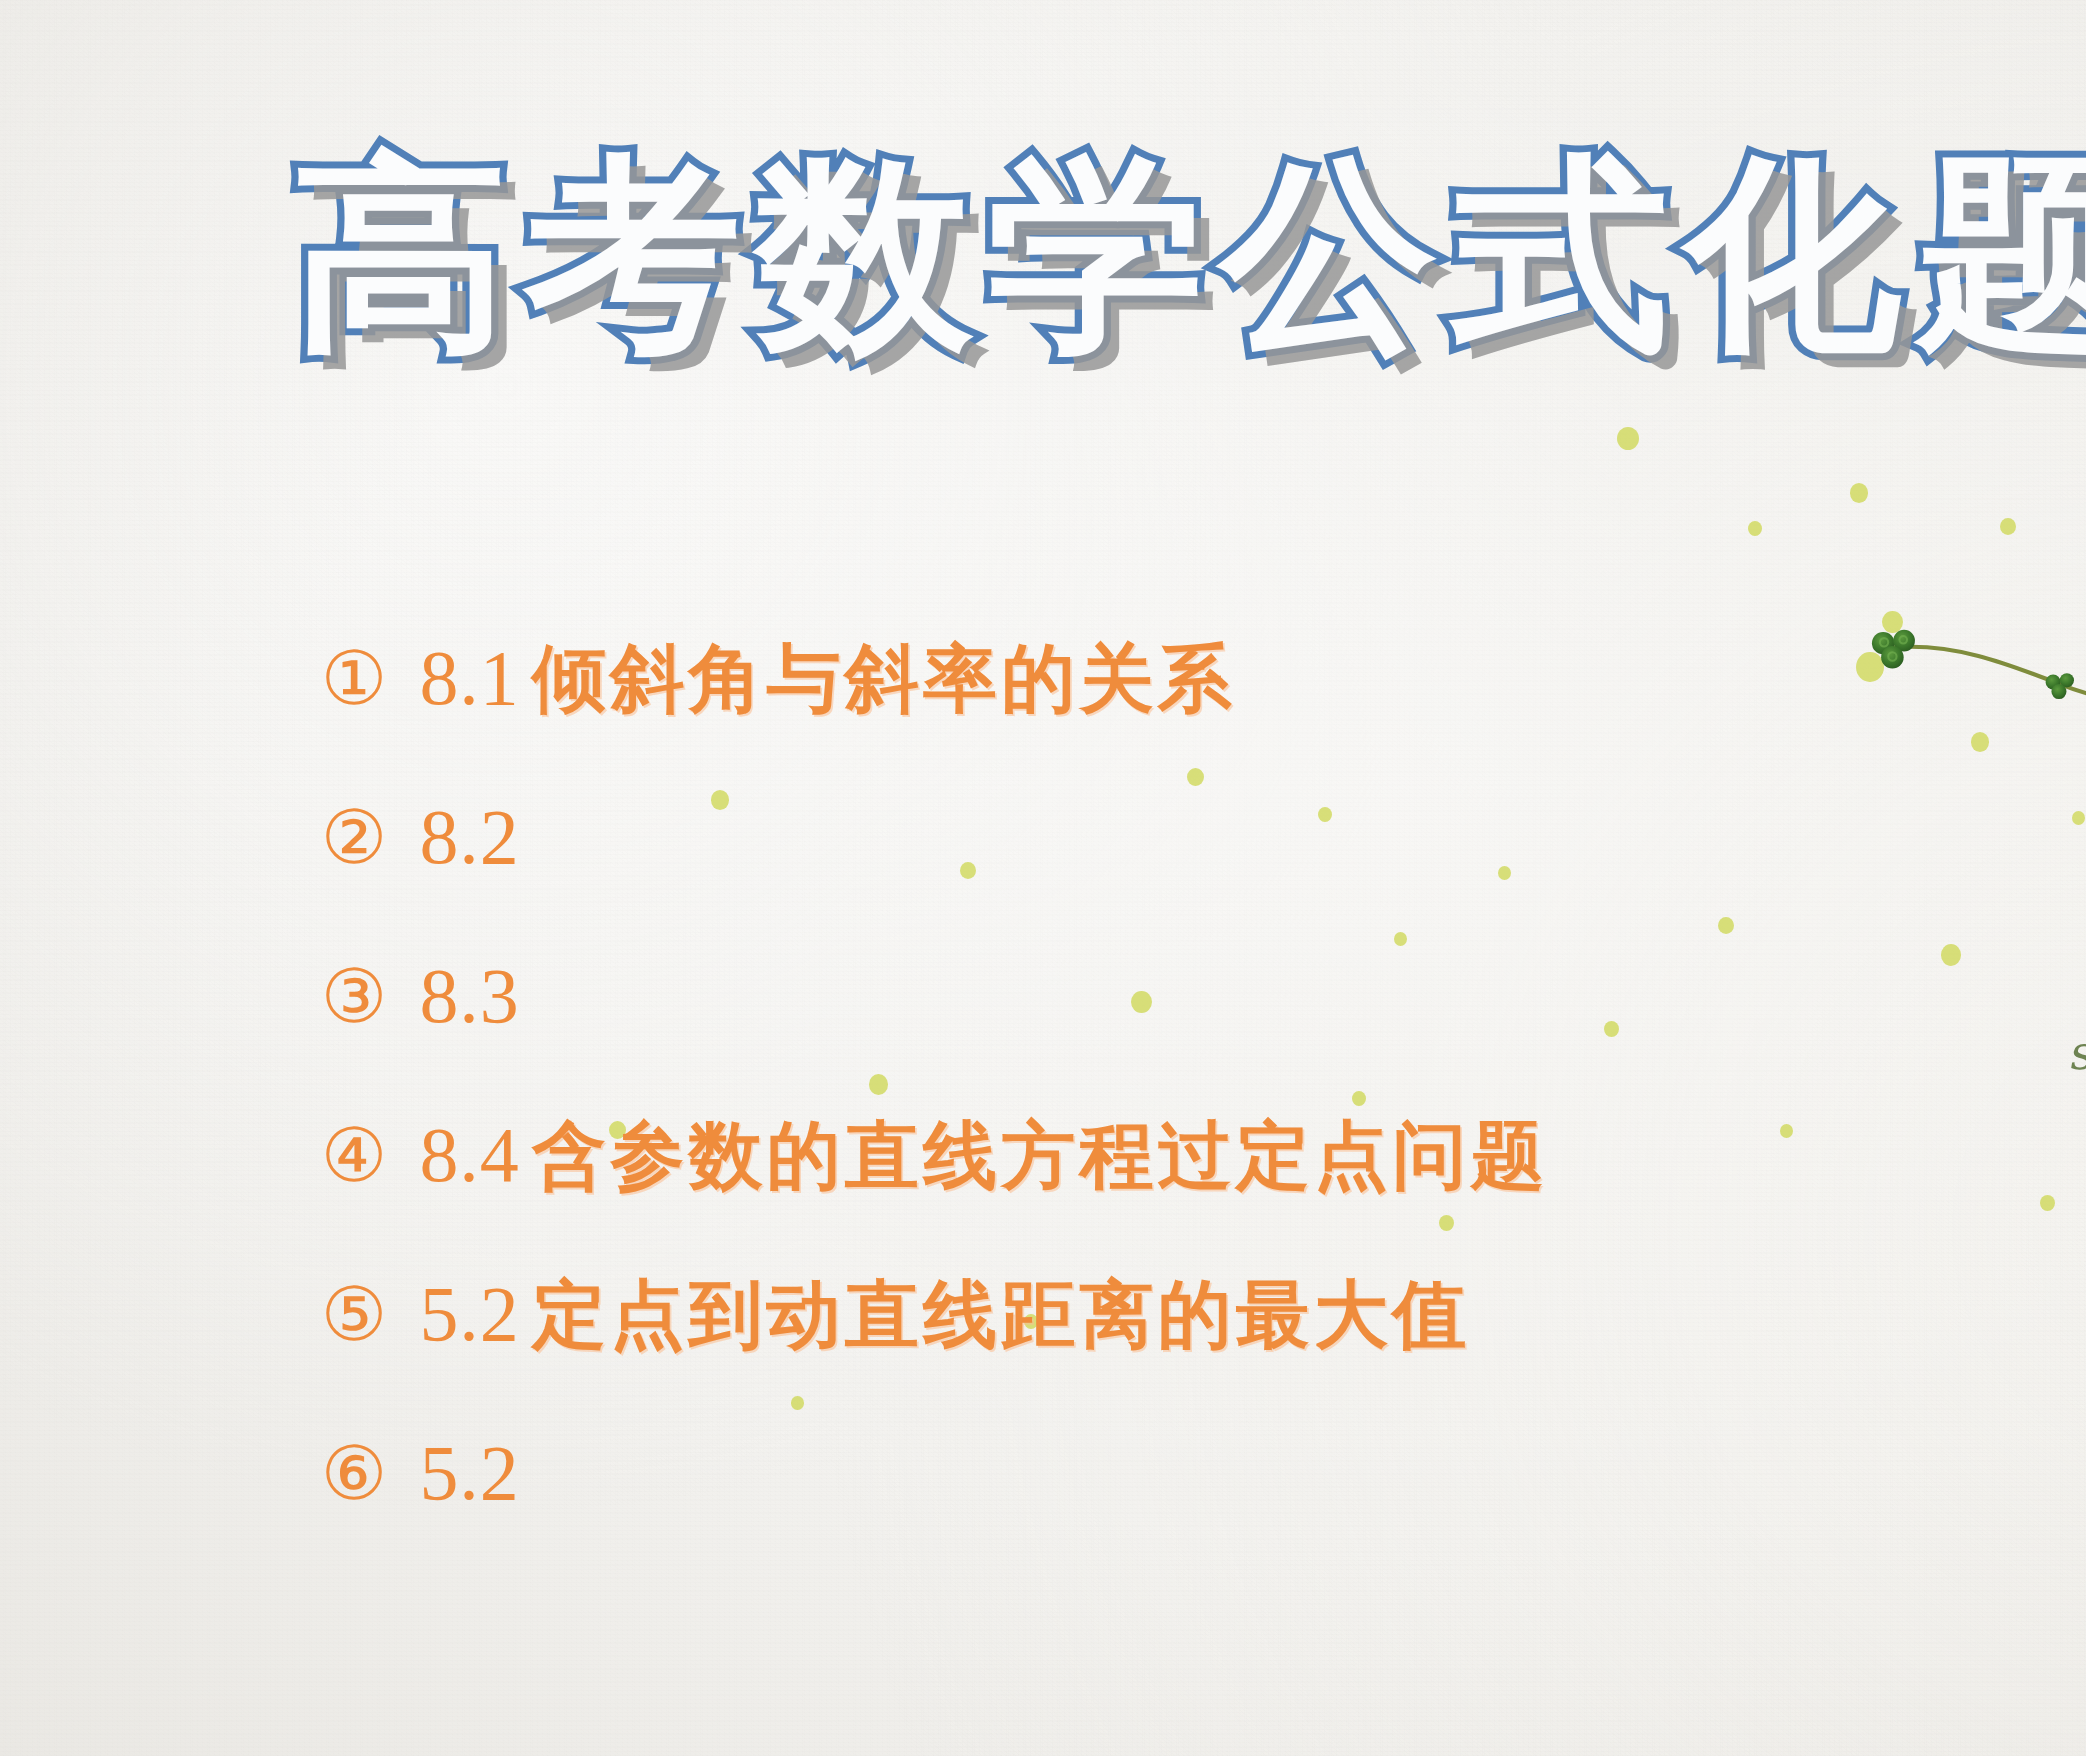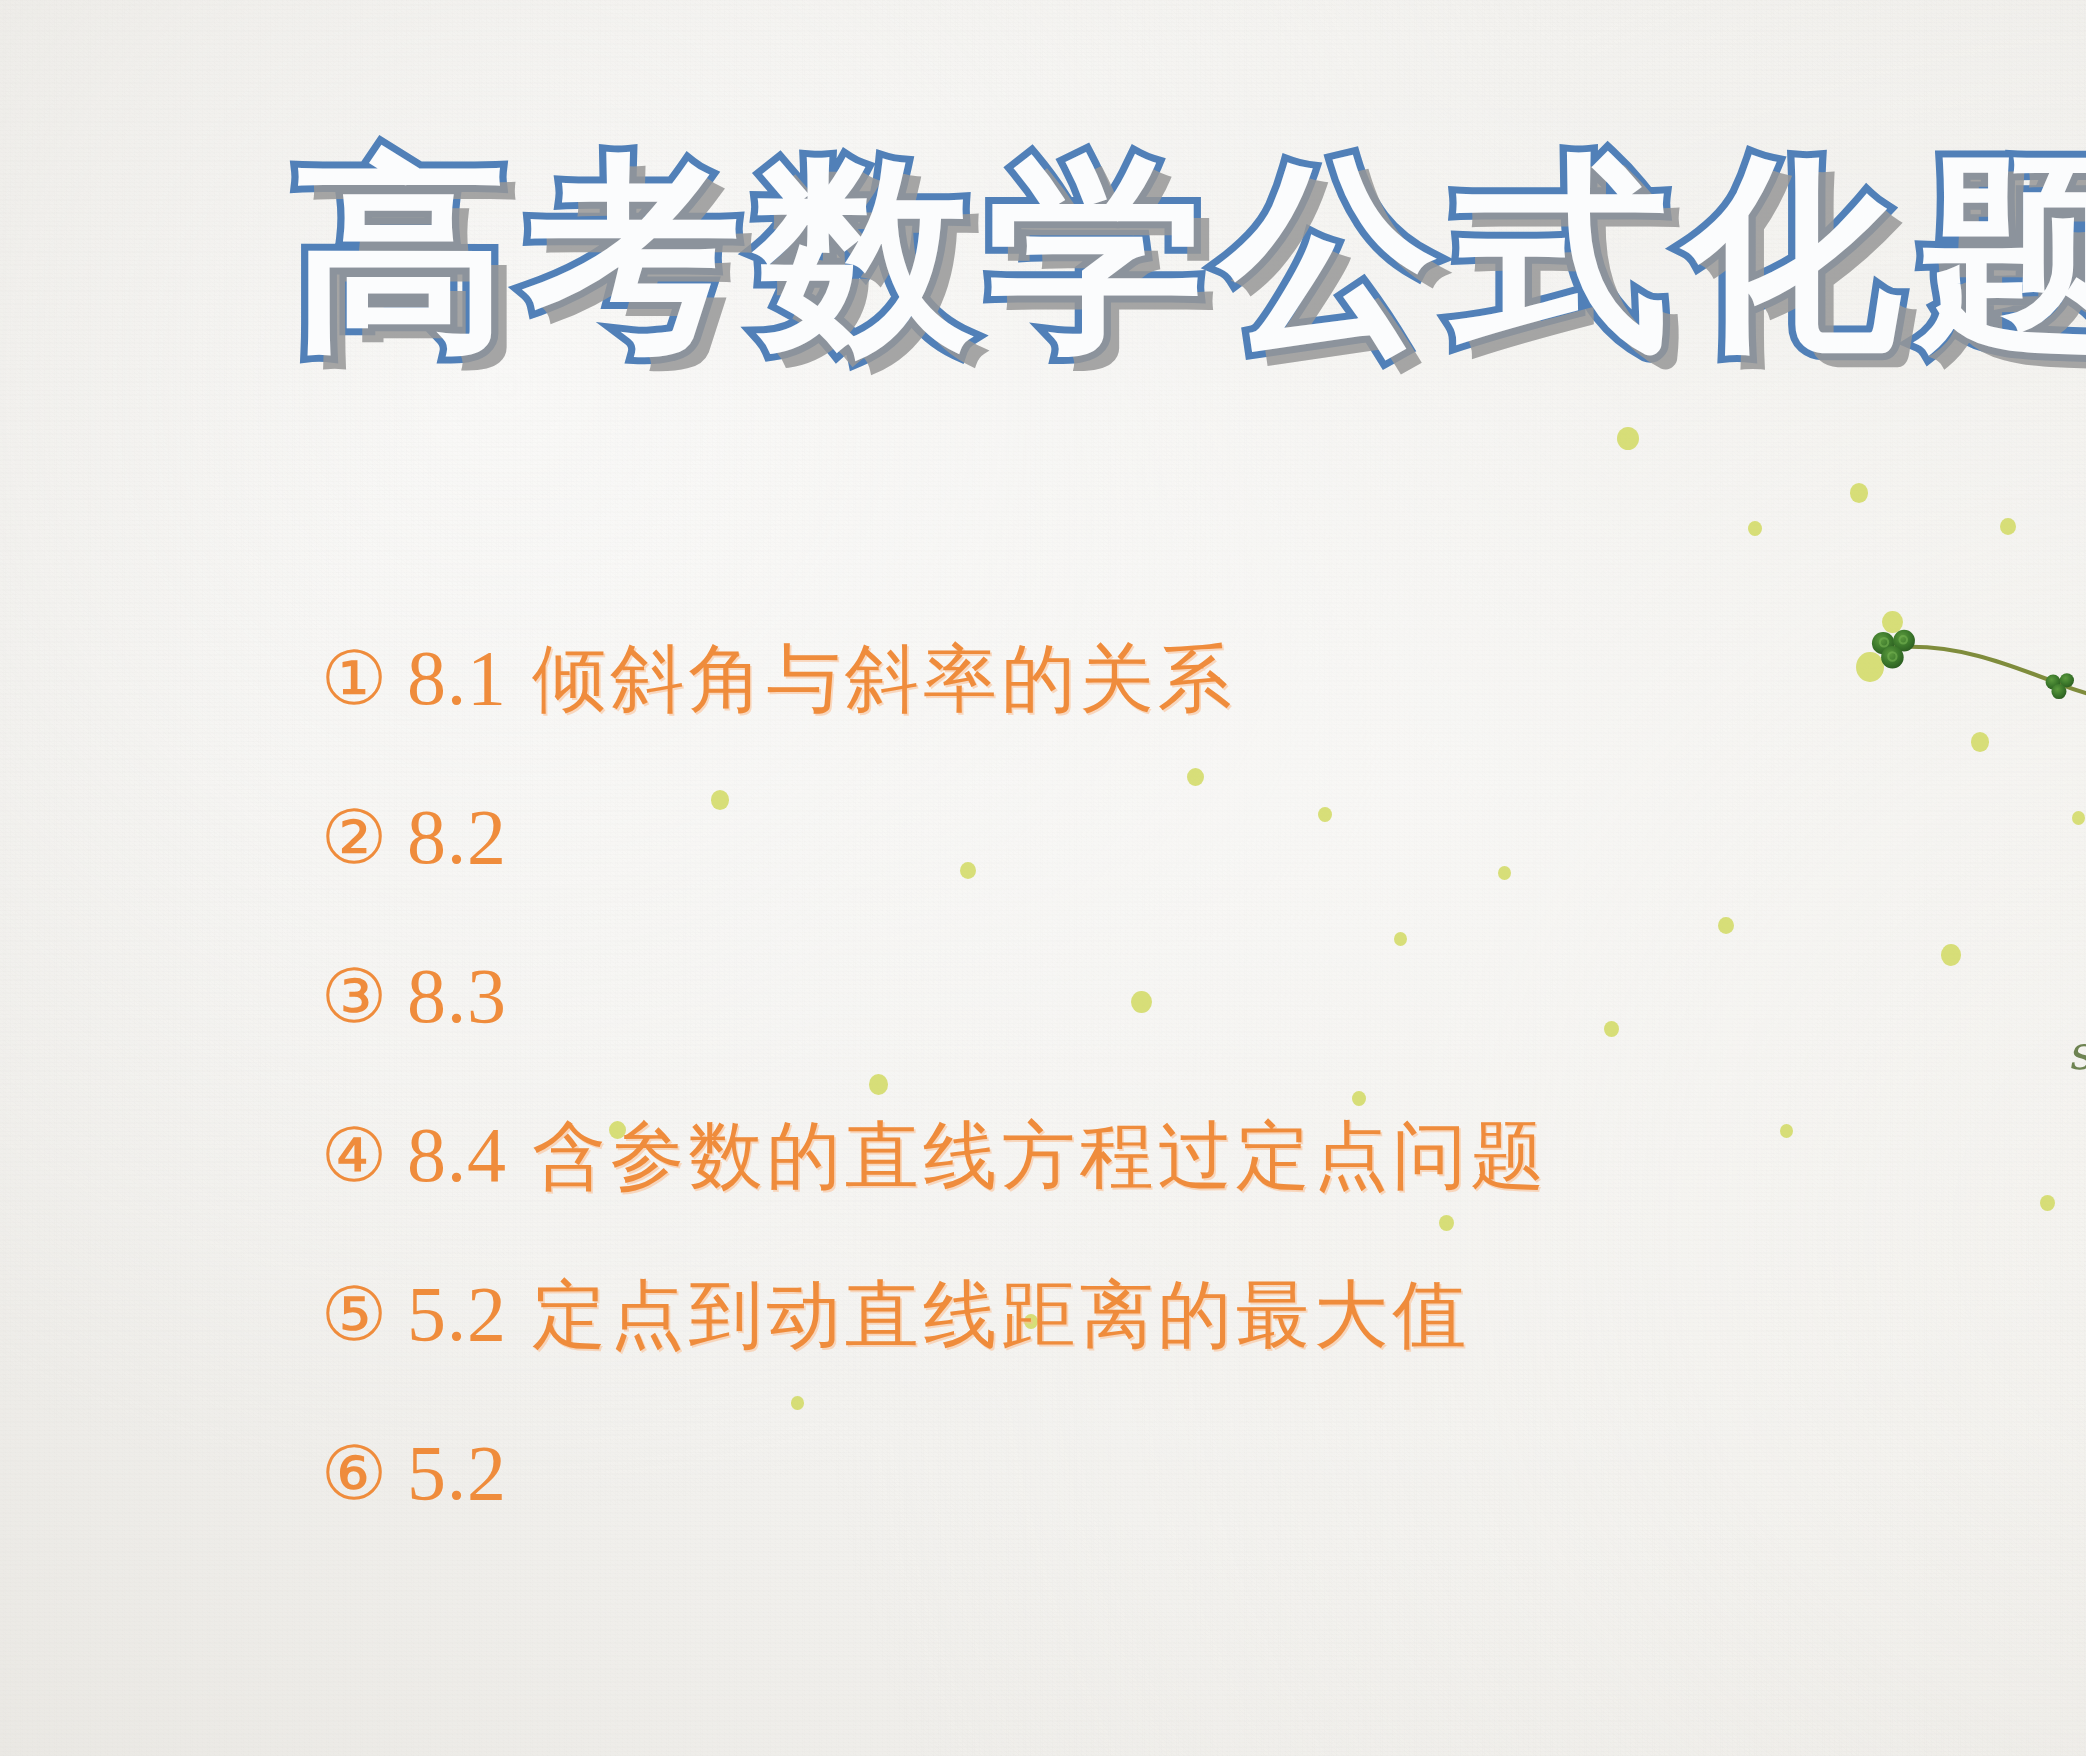--- a/index.html
+++ b/index.html
@@ -81,24 +81,25 @@
     flex: 0 0 86px;
     line-height: 1;
   }
   .row-num {
     font-family: "Liberation Serif", "DejaVu Serif", serif;
     font-size: 78px;
     color: #ef8c3c;
     flex: 0 0 125px;
     line-height: 1;
     letter-spacing: 0.8px;
+    text-align: center;
   }
   .row-label {
     font-family: "DejaVu Sans", "Liberation Sans", sans-serif;
-    font-weight: 400;
+    font-weight: 700;
     font-size: 74px;
     color: #ef8c3c;
     line-height: 1;
     letter-spacing: 4.2px;
     text-shadow: 1.7px 1.7px 0 rgba(250,190,145,.55);
     text-align: center;
   }
 
   
   .dot {

